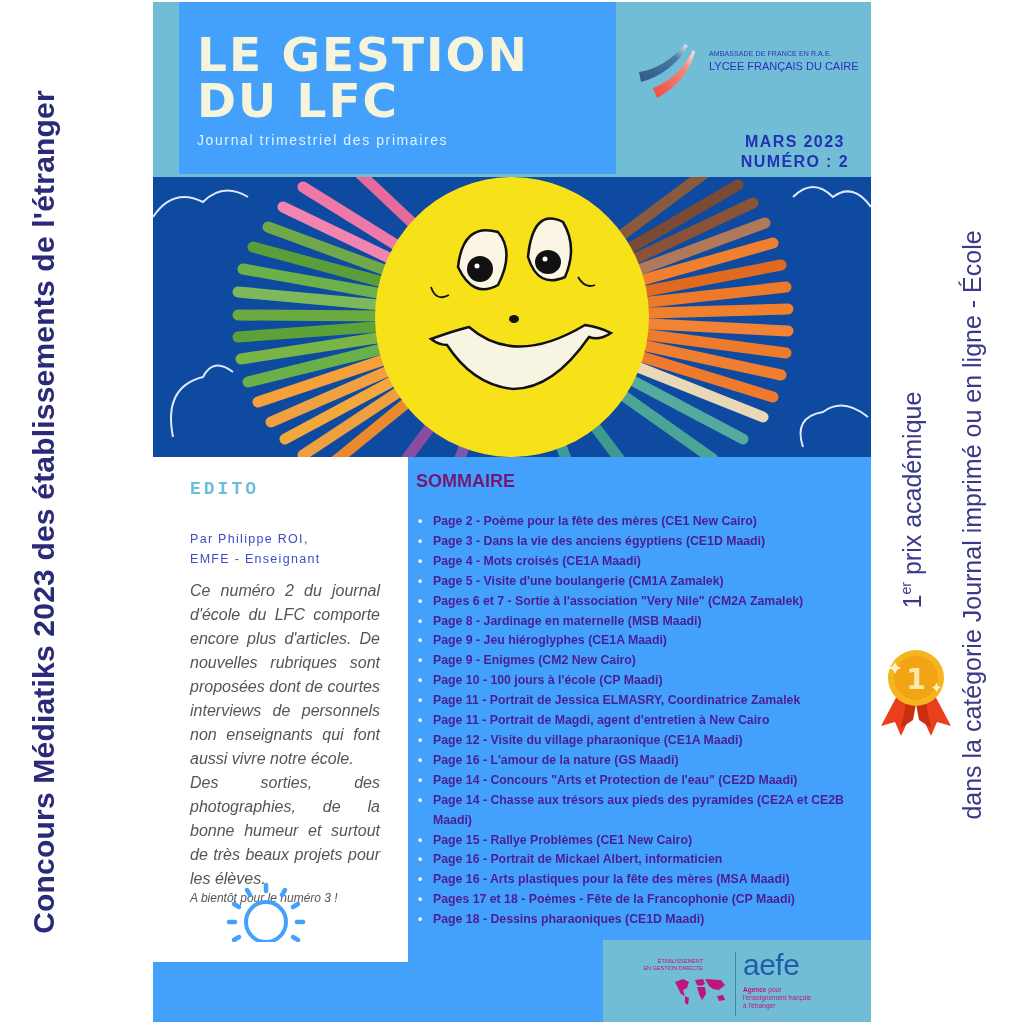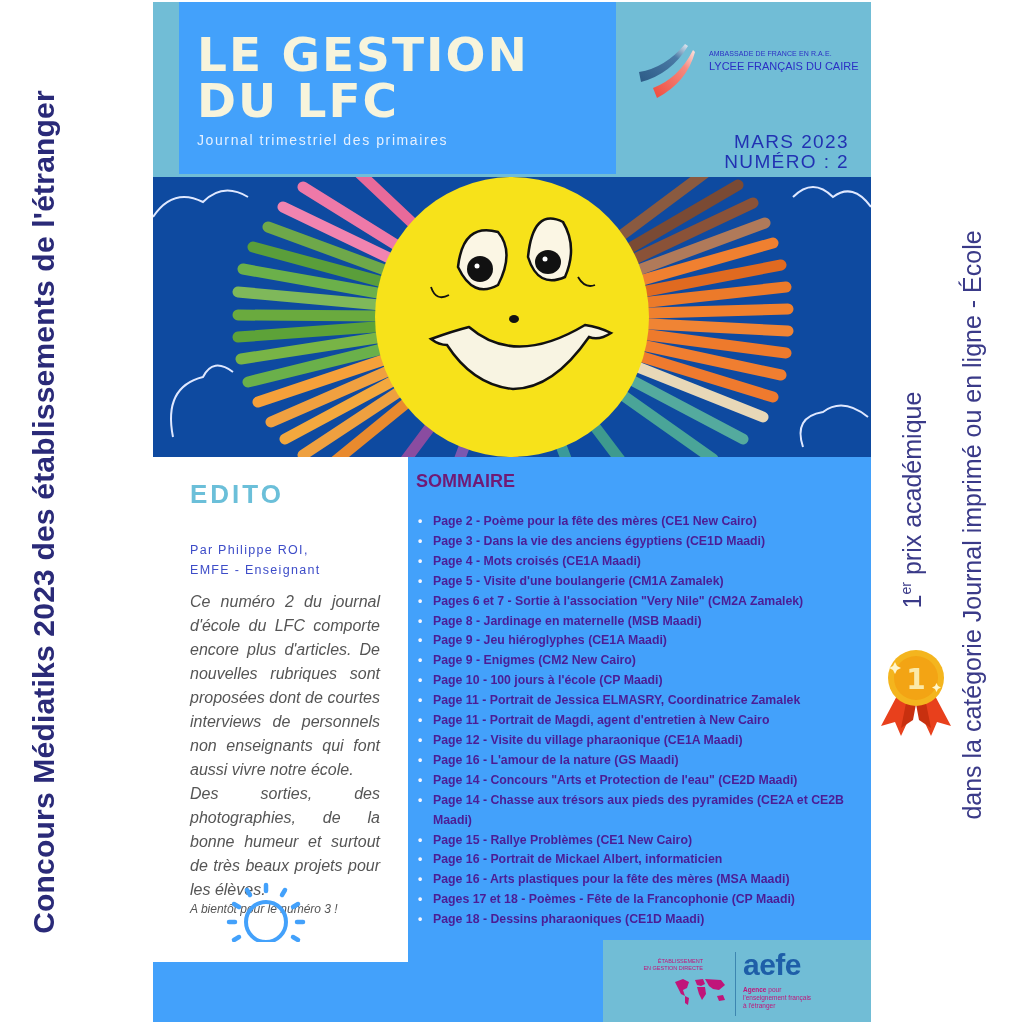--- a/index.html
+++ b/index.html
@@ -37,29 +37,29 @@
     font-family: "DejaVu Sans", sans-serif; font-weight: bold;
     font-size: 47px; line-height: 46px; color: #f7f4dc; letter-spacing: 2px;
   }
   .subtitle { margin-top: 8px; font-size: 14px; color: #e4f0ff; letter-spacing: 1.6px; }
 
   .school { position: absolute; left: 480px; top: 40px; width: 240px; height: 60px; }
   .school-logo { position: absolute; left: 2px; top: 0; width: 60px; height: 58px; }
   .school-small { position: absolute; left: 76px; top: 8px; font-size: 7px; color: #2b2fc4; letter-spacing: 0.1px; }
   .school-big { position: absolute; left: 76px; top: 18px; font-size: 11px; color: #2b2fc4; }
 
-  .issue { position: absolute; right: 22px; top: 130px; text-align: right; font-weight: normal; color: #2232b2; font-size: 19px; letter-spacing: 1.4px; line-height: 20px; }
+  .issue { position: absolute; right: 22px; top: 130px; text-align: center; font-weight: bold; color: #2232b2; font-size: 16px; letter-spacing: 1.4px; line-height: 20px; }
 
   .photo { position: absolute; left: 0; top: 175px; width: 718px; height: 282px; background: #0f4fa6; overflow: hidden; }
 
   .edito {
     position: absolute; left: 0; top: 455px; width: 255px; height: 505px;
     background: #ffffff; padding: 22px 28px 0 37px;
   }
-  .edito-title { font-family: Liberation Sans, sans-serif; font-weight: bold; font-size: 26px; color: #6bbfd9; letter-spacing: 3px; margin-bottom: 30px; }
+  .edito-title { font-family: Liberation Mono, monospace; font-weight: bold; font-size: 18px; color: #6bbfd9; letter-spacing: 3px; margin-bottom: 30px; }
   .edito-author { font-size: 12.5px; color: #3d4cc8; letter-spacing: 1.3px; line-height: 20px; padding-left: 0; margin-bottom: 10px; }
   .edito-body { font-size: 16px; font-style: italic; color: #555; line-height: 24px; text-align: justify; }
   .edito-body p { margin: 0; }
   .edito-close { font-size: 12px; font-style: italic; color: #555; }
   .edito-sun { position: absolute; left: 73px; top: 425px; width: 80px; height: 80px; }
 
   .sommaire {
     position: absolute; left: 255px; top: 455px; width: 463px; height: 485px;
     background: #43a1fb; padding: 14px 10px 0 8px;
   }
@@ -70,21 +70,21 @@
     line-height: 19.9px; color: #4c1d95;
   }
   .sommaire li::before { content: "•"; position: absolute; left: 2px; top: 0; color: #f4f6ff; }
 
   .bottom-bar { position: absolute; left: 0; top: 940px; width: 718px; height: 80px; background: #43a1fb; }
   .bottom-left-white { position: absolute; left: 0; top: 940px; width: 255px; height: 20px; background: #ffffff; }
   .aefe { position: absolute; left: 450px; top: 938px; width: 268px; height: 82px; background: #71bdd6; }
   .aefe-small { position: absolute; left: 20px; top: 18px; font-size: 5.5px; color: #c0157a; text-align: right; width: 80px; line-height: 7px; }
   .aefe-map { position: absolute; left: 70px; top: 36px; width: 56px; height: 30px; }
   .aefe-div { position: absolute; left: 132px; top: 12px; width: 1px; height: 64px; background: #3d86b0; }
-  .aefe-logo { position: absolute; left: 140px; top: 8px; font-size: 30px; color: #1e5ea8; font-weight: bold; letter-spacing: -0.5px; }
+  .aefe-logo { position: absolute; left: 140px; top: 8px; font-size: 30px; color: #1e5ea8; font-weight: normal; letter-spacing: -0.5px; }
   .aefe-sub { position: absolute; left: 140px; top: 46px; font-size: 6.5px; color: #c0157a; line-height: 8px; width: 120px; }
   .aefe-sub b { font-weight: bold; }
 </style>
 </head>
 <body>
 
 <div class="side-left">Concours Médiatiks 2023 des établissements de l'étranger</div>
 
 <div class="side-right-1"><span>1</span><sup>er</sup><span> prix académique</span></div>
 <div class="side-right-2">dans la catégorie Journal imprimé ou en ligne - École</div>

